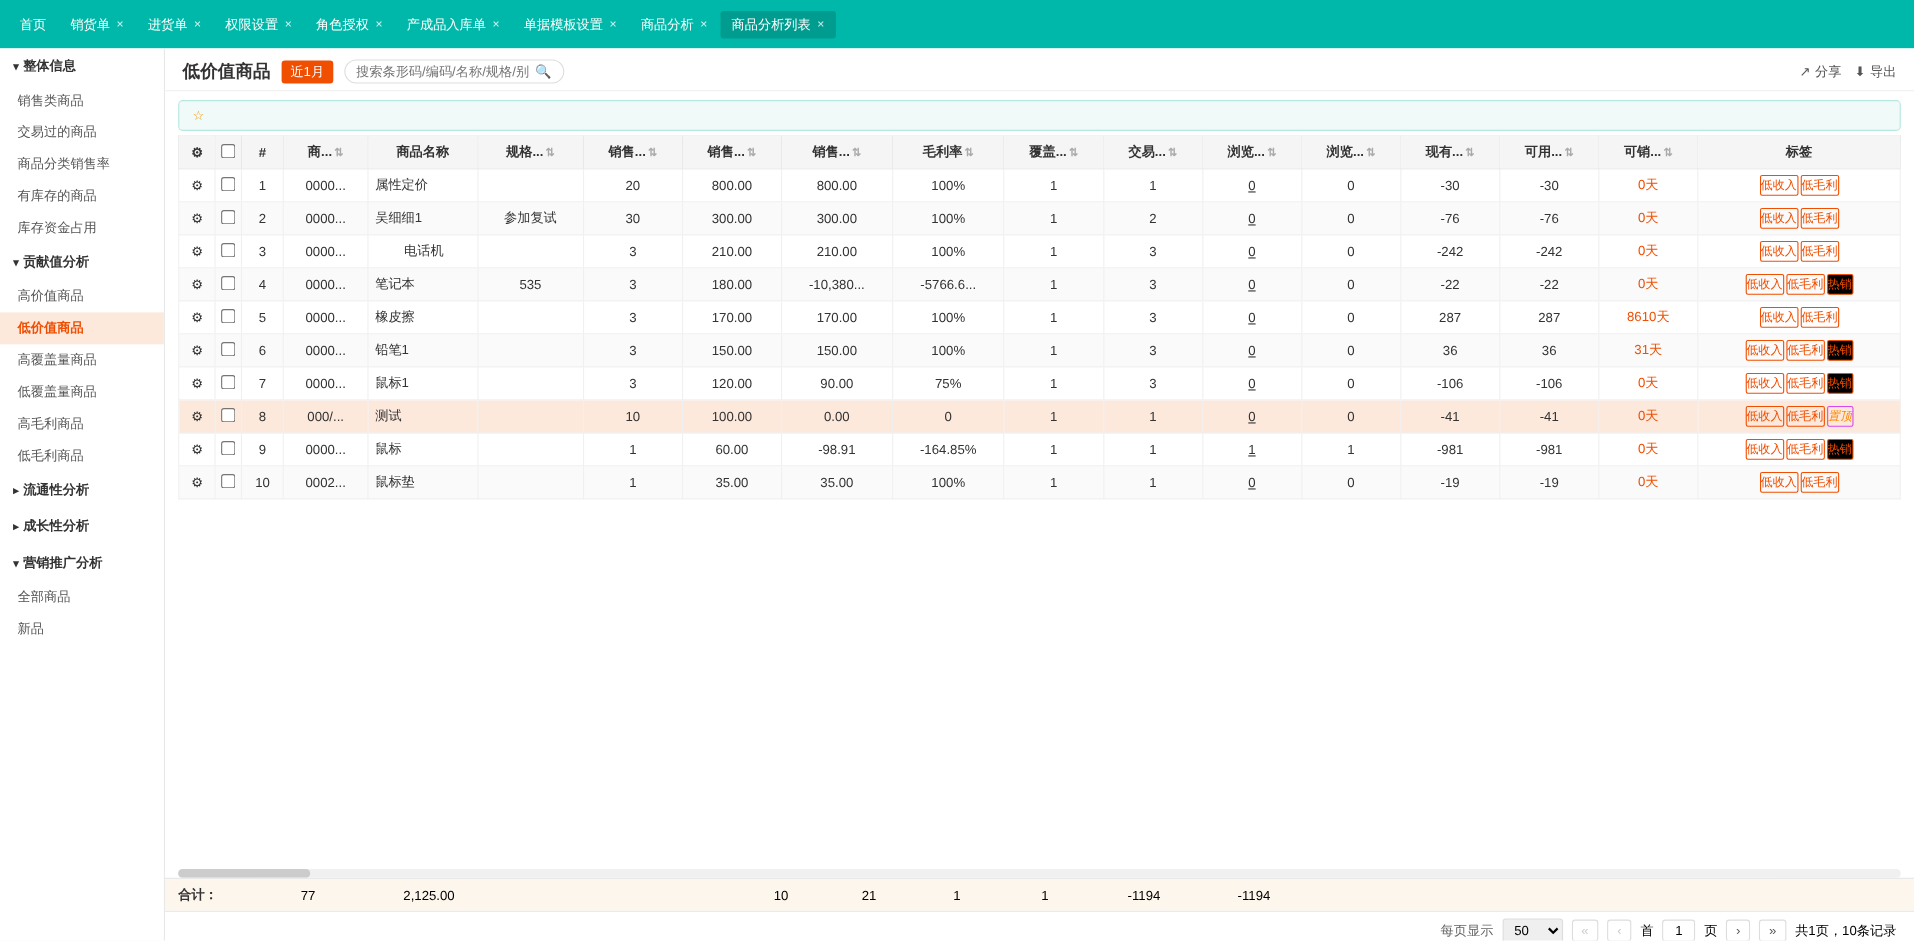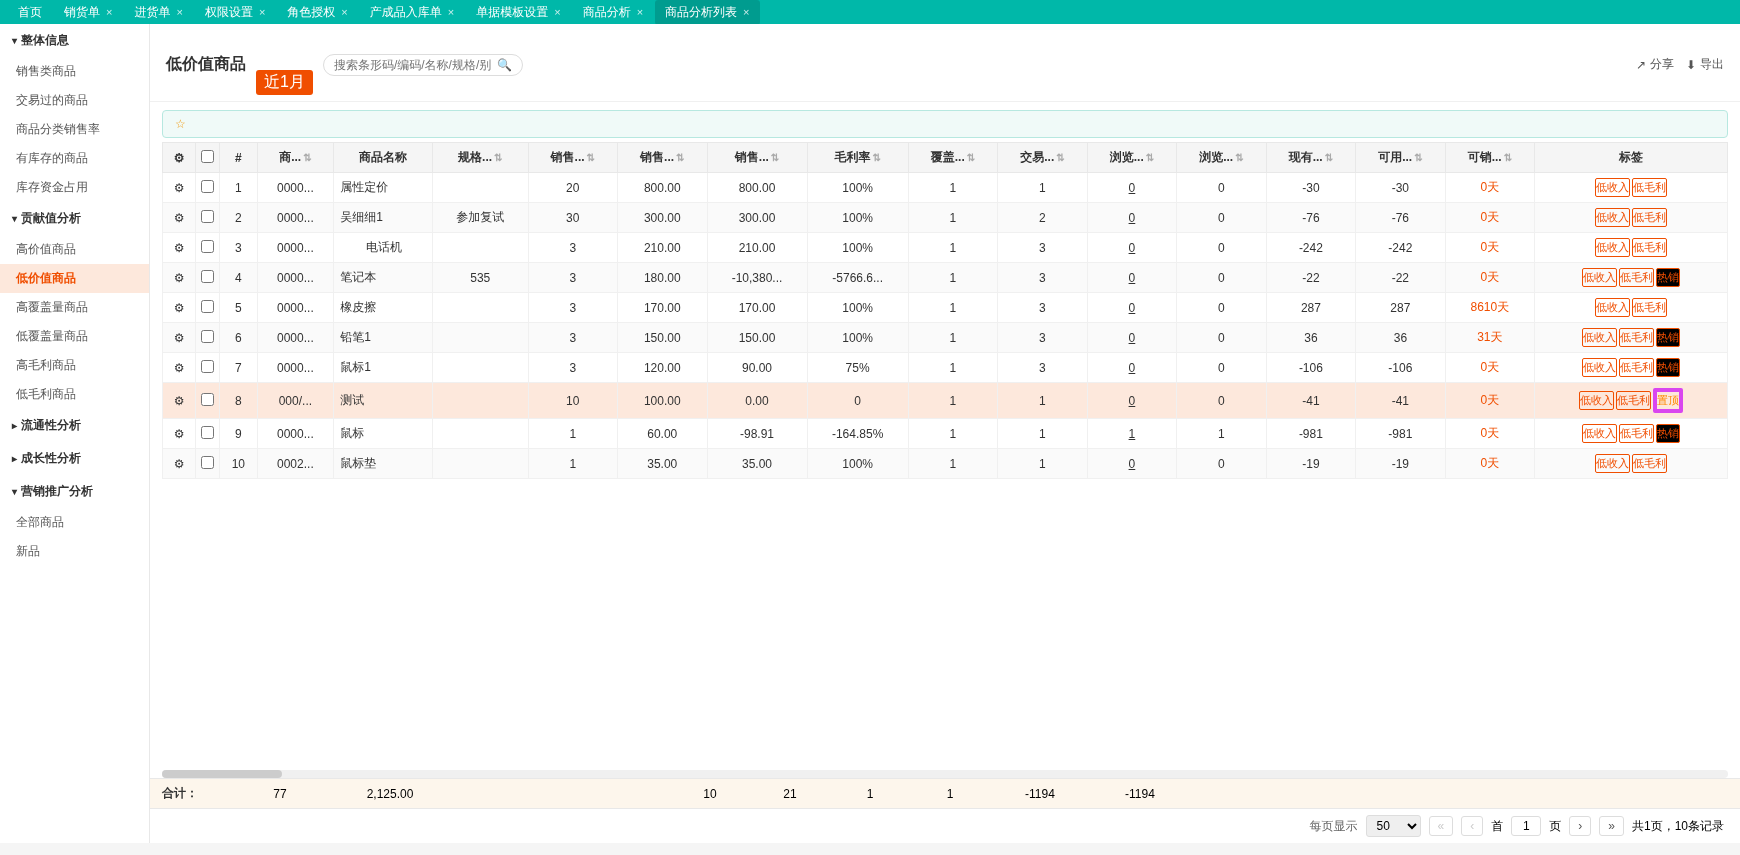--- a/index.html
+++ b/index.html
@@ -1,21 +1,21 @@
 <!DOCTYPE html>
 <html><head>
   <meta charset="utf-8">
   <style>
     * { box-sizing: border-box; margin: 0; padding: 0; font-family: 'Microsoft YaHei', Arial, sans-serif; font-size: 12px; }
     body { background: #f5f5f5; overflow: hidden; width: 1740px; height: 855px; }
 
     
     .top-nav {
       background: #00b8a9;
-      height: 24px;
+      height: 44px;
       display: flex;
       align-items: center;
       padding: 0 8px;
       gap: 2px;
     }
     .nav-item {
       color: #fff;
       padding: 4px 10px;
       cursor: pointer;
       border-radius: 3px;
@@ -81,22 +81,21 @@
       font-weight: bold;
       color: #333;
     }
     .filter-btn {
       background: #f04e00;
       color: #fff;
       border: none;
       border-radius: 3px;
       padding: 2px 8px;
       cursor: pointer;
-      font-size: 16px;
-      margin-top: 36px;
+      font-size: 12px;
     }
     .search-box {
       border: 1px solid #ddd;
       border-radius: 16px;
       padding: 3px 10px;
       display: flex;
       align-items: center;
       gap: 6px;
       width: 200px;
     }
@@ -172,21 +171,21 @@
       white-space: nowrap;
     }
     .tag {
       display: inline-block;
       border-radius: 2px;
       padding: 1px 0;
       font-size: 11px;
       margin: 0 1px;
     }
     .tag-red { color: #f04e00; border: 1px solid #f04e00; }
-    .tag-orange { color: #ff8800; border: 4px solid #d946ef; }
+    .tag-orange { color: #ff8800; border: 1px solid #d946ef; font-style: italic; }
     .tag-hot { color: #f04e00; background: #000000; border: 1px solid #f04e00; }
     .link-underline { text-decoration: underline; color: #333; cursor: pointer; }
     .text-red { color: #f04e00; }
 
     
     .table-footer {
       border-top: 1px solid #e8e8e8;
       padding: 6px 12px;
       display: flex;
       align-items: center;

